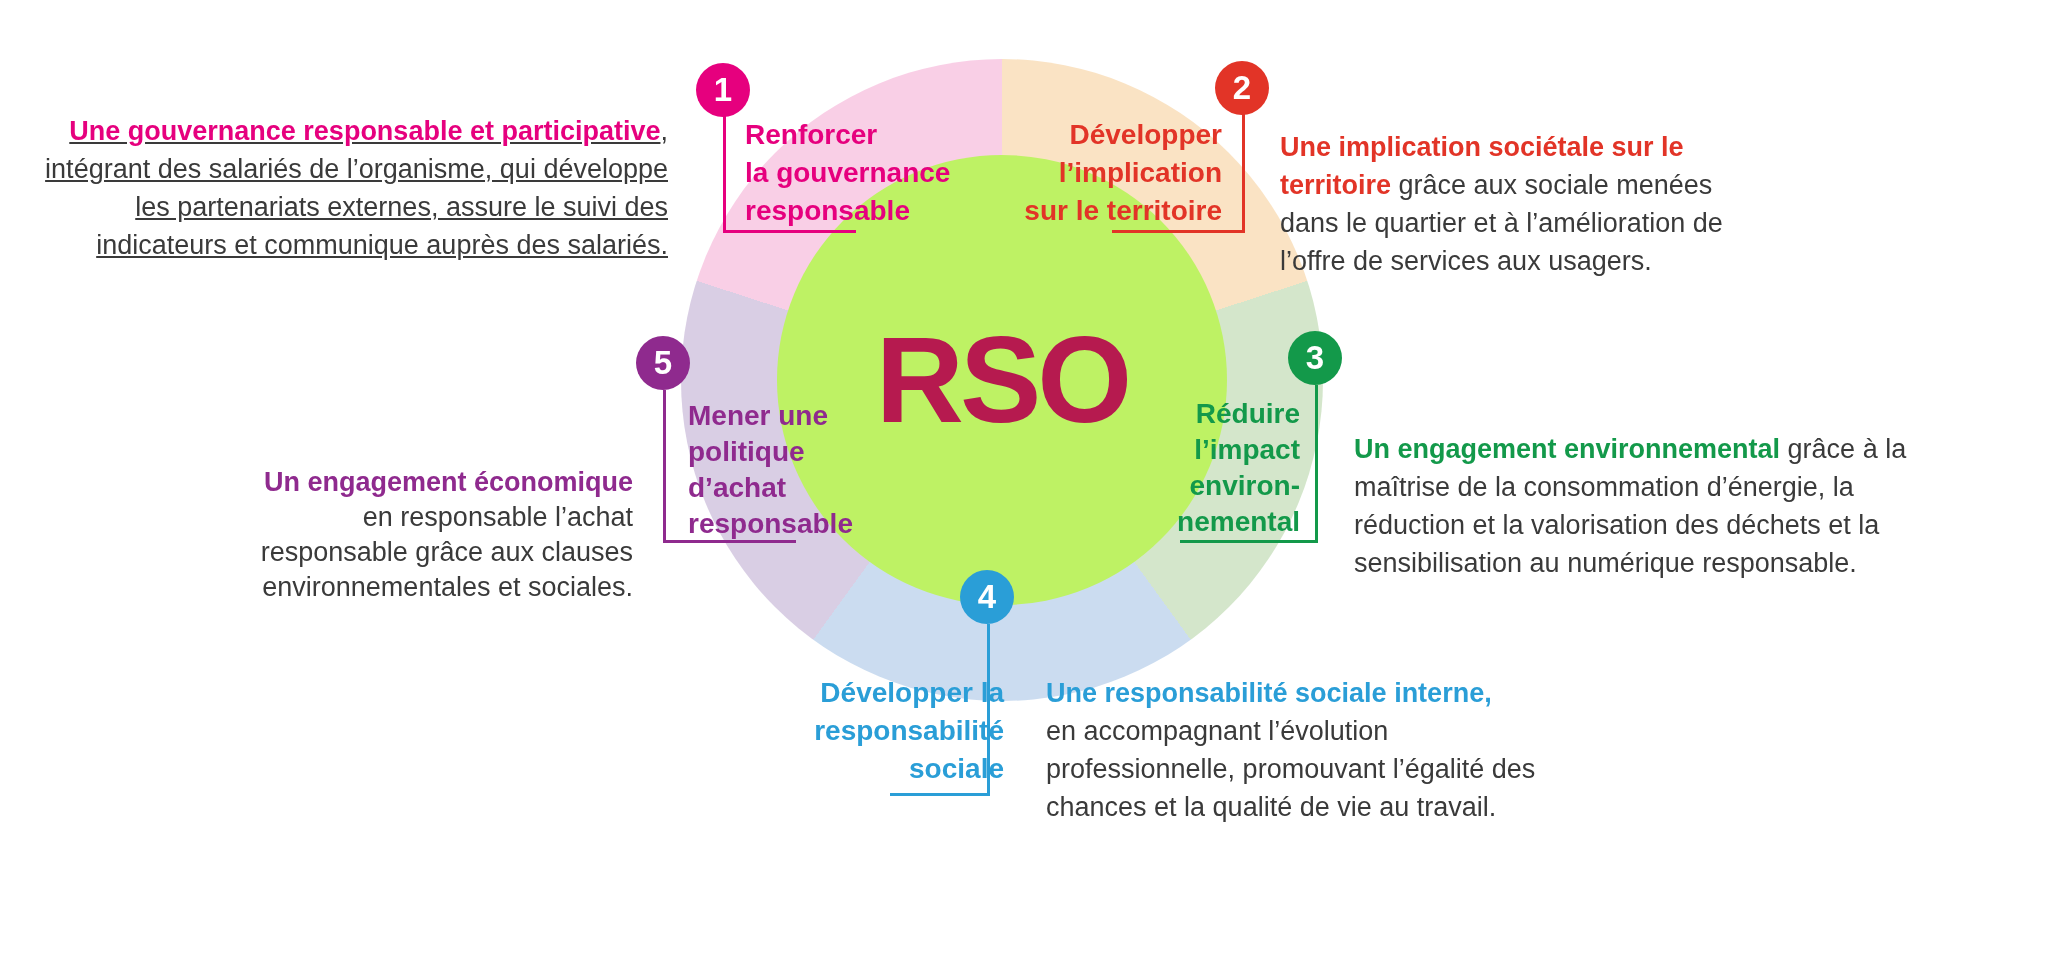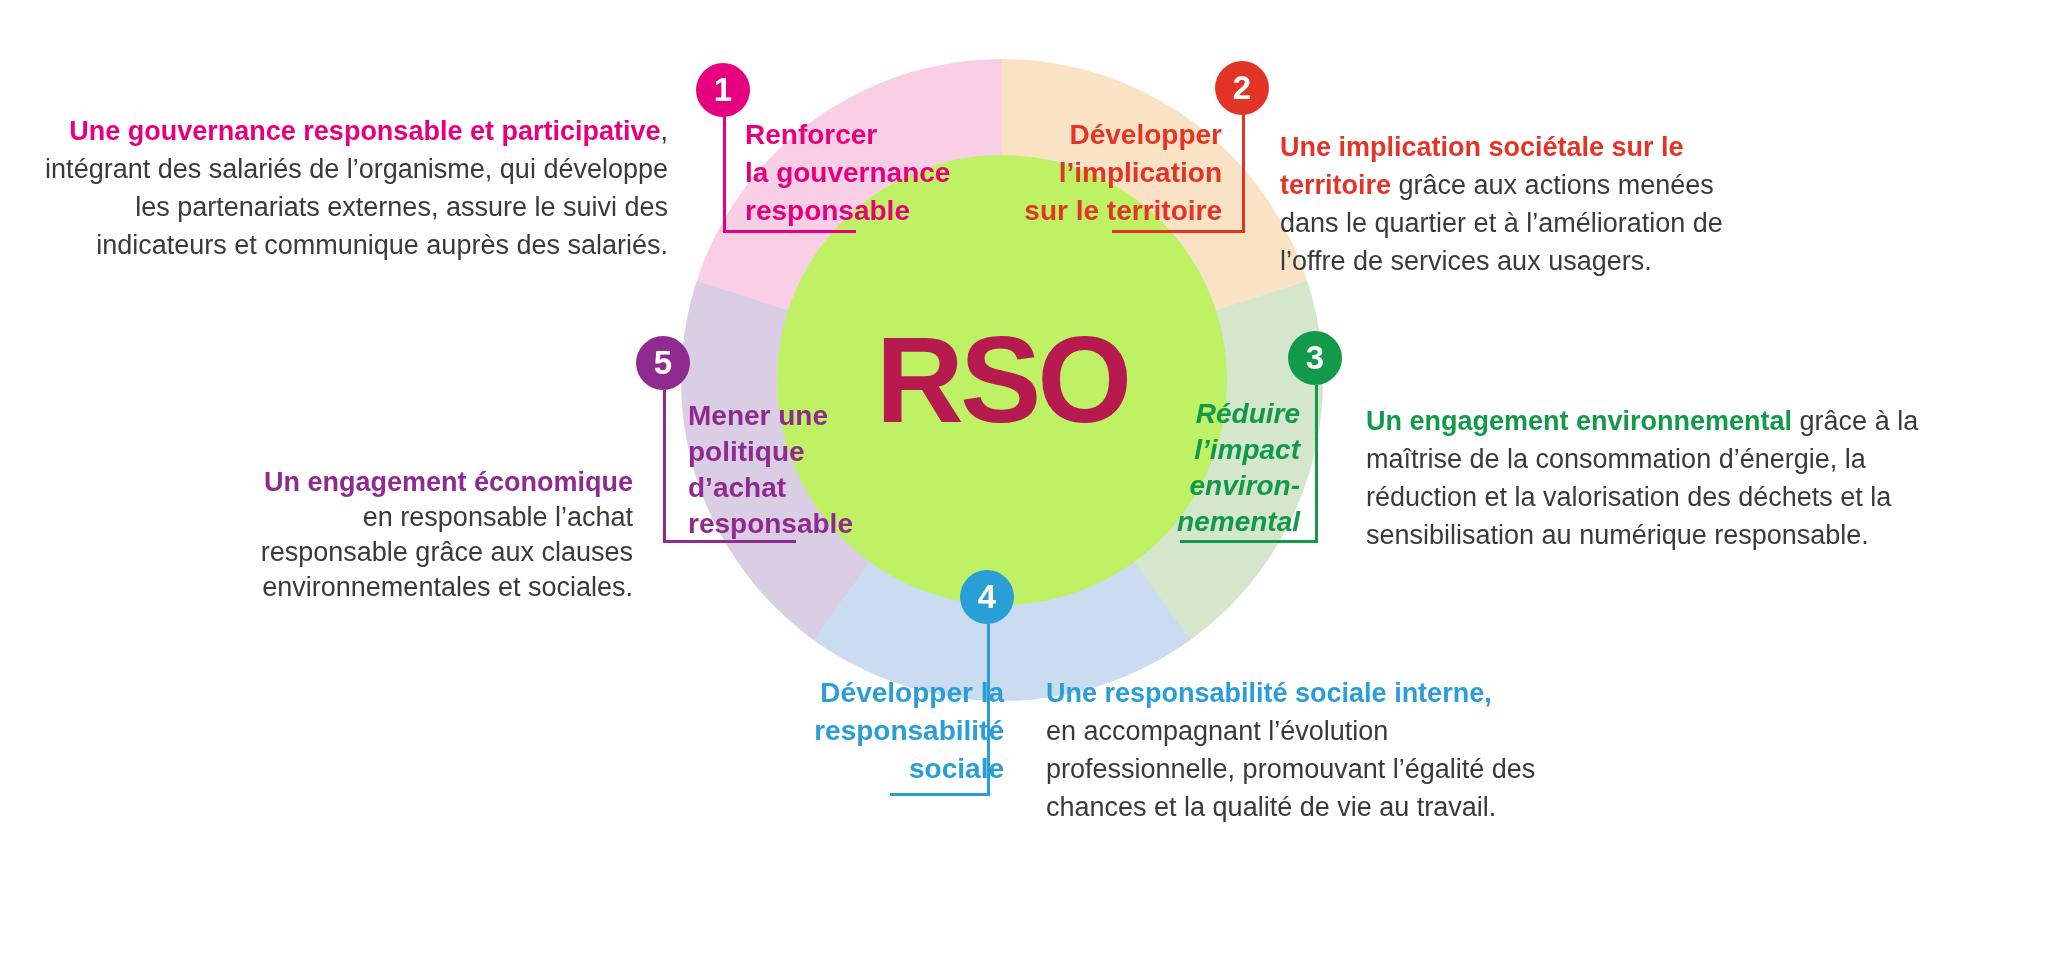--- a/index.html
+++ b/index.html
@@ -24,21 +24,21 @@
   .bracket.bl{border-left:3px solid var(--accent);border-bottom:3px solid var(--accent);}
   .bracket.br{border-right:3px solid var(--accent);border-bottom:3px solid var(--accent);}
   
   .seg-label{position:absolute;font-weight:700;font-size:28px;line-height:38px;color:var(--accent);}
   .seg-label .ln{white-space:nowrap;}
   .align-r{text-align:right;}
   
   .desc{position:absolute;font-size:27px;line-height:38px;color:#3a3a3a;}
   .desc .ln{white-space:nowrap;}
   .desc .lead{font-weight:700;color:var(--accent);}
-  .t3 .seg-label{line-height:36px;font-style:italic;}
+  .t3 .seg-label{line-height:36px;}
   .t5 .seg-label{line-height:36px;}
   .t5 .desc{line-height:35px;}
 </style>
 </head>
 <body>
 
 <div id="canvas">
 
   <div id="ring" style="background: conic-gradient(rgb(250, 227, 196) 0deg, rgb(250, 227, 196) 72deg, rgb(212, 230, 203) 72deg, rgb(212, 230, 203) 144deg, rgb(203, 220, 240) 144deg, rgb(203, 220, 240) 216deg, rgb(217, 206, 228) 216deg, rgb(217, 206, 228) 288deg, rgb(249, 207, 230) 288deg, rgb(249, 207, 230) 360deg);"></div>
   <div id="inner-circle">
@@ -48,58 +48,58 @@
   <div class="theme t1" style="--accent: #e6007e;">
     <div class="bracket bl" style="left:723px;top:115px;width:130px;height:115px;"></div>
     <div class="badge" style="left:696px;top:63px;">
         <span>1</span>
       </div>
     <div class="seg-label" style="left:745px;top:116px;">
         <div class="ln">Renforcer</div>
         <div class="ln">la gouvernance</div>
         <div class="ln">responsable</div>
       </div>
-    <div class="desc align-r" style="left:30px;top:112px;width:638px;">
+    <div class="desc align-r" style="left:30px;top:112px;width:638px;text-decoration:underline;">
         <div class="ln"><span class="lead">Une gouvernance responsable et participative</span><span class="plain">,</span></div>
         <div class="ln"><span class="plain">intégrant des salariés de l’organisme, qui développe</span></div>
         <div class="ln"><span class="plain">les partenariats externes, assure le suivi des</span></div>
         <div class="ln"><span class="plain">indicateurs et communique auprès des salariés.</span></div>
       </div>
   </div>
 
   <div class="theme t2" style="--accent: #e23427;">
     <div class="bracket br" style="left:1112px;top:113px;width:130px;height:117px;"></div>
     <div class="badge" style="left:1215px;top:61px;">
         <span>2</span>
       </div>
     <div class="seg-label align-r" style="left:962px;top:116px;width:260px;">
         <div class="ln">Développer</div>
         <div class="ln">l’implication</div>
         <div class="ln">sur le territoire</div>
       </div>
     <div class="desc" style="left:1280px;top:128px;width:560px;">
         <div class="ln"><span class="lead">Une implication sociétale sur le</span></div>
-        <div class="ln"><span class="lead">territoire</span><span class="plain"> grâce aux actions menées</span></div>
+        <div class="ln"><span class="lead">territoire</span><span class="plain"> grâce aux sociale menées</span></div>
         <div class="ln"><span class="plain">dans le quartier et à l’amélioration de</span></div>
         <div class="ln"><span class="plain">l’offre de services aux usagers.</span></div>
       </div>
   </div>
 
   <div class="theme t3" style="--accent: #13994a;">
     <div class="bracket br" style="left:1180px;top:385px;width:135px;height:155px;"></div>
     <div class="badge" style="left:1288px;top:331px;">
         <span>3</span>
       </div>
     <div class="seg-label align-r" style="left:1100px;top:396px;width:200px;">
         <div class="ln">Réduire</div>
         <div class="ln">l’impact</div>
         <div class="ln">environ-</div>
         <div class="ln">nemental</div>
       </div>
-    <div class="desc" style="left:1354px;top:402px;width:580px;margin-left:12px;">
+    <div class="desc" style="left:1354px;top:430px;width:580px;">
         <div class="ln"><span class="lead">Un engagement environnemental</span><span class="plain"> grâce à la</span></div>
         <div class="ln"><span class="plain">maîtrise de la consommation d’énergie, la</span></div>
         <div class="ln"><span class="plain">réduction et la valorisation des déchets et la</span></div>
         <div class="ln"><span class="plain">sensibilisation au numérique responsable.</span></div>
       </div>
   </div>
 
   <div class="theme t4" style="--accent: #2a9ed7;">
     <div class="bracket br" style="left:890px;top:624px;width:97px;height:169px;"></div>
     <div class="badge" style="left:960px;top:570px;">

